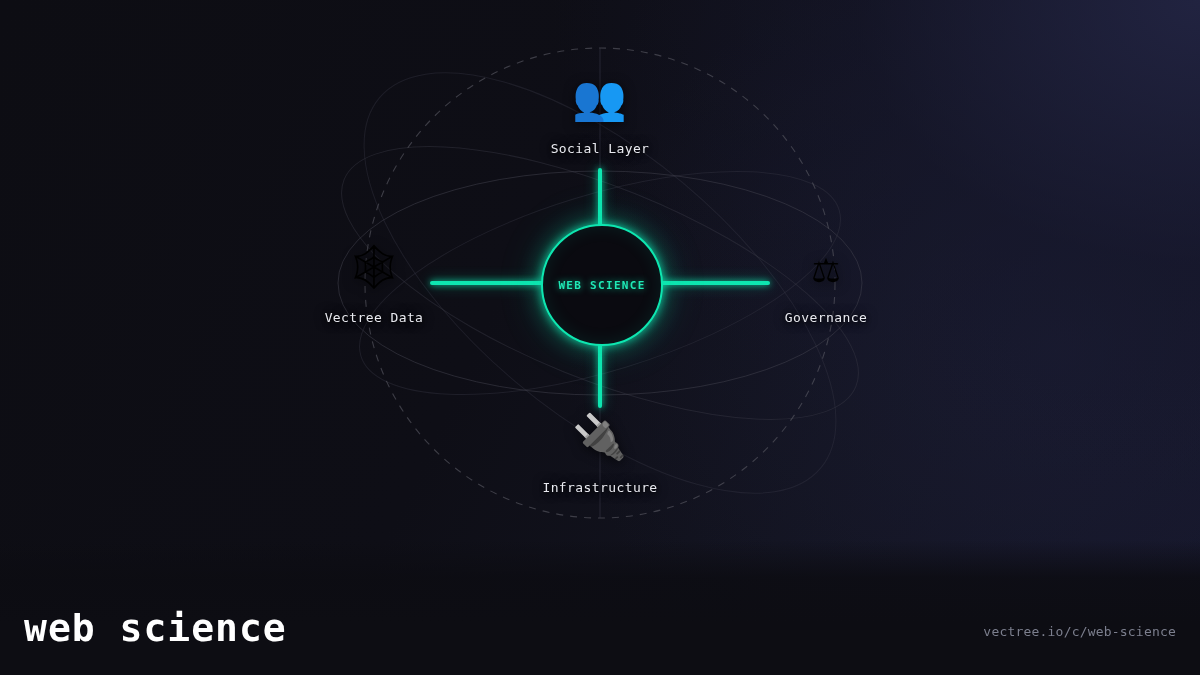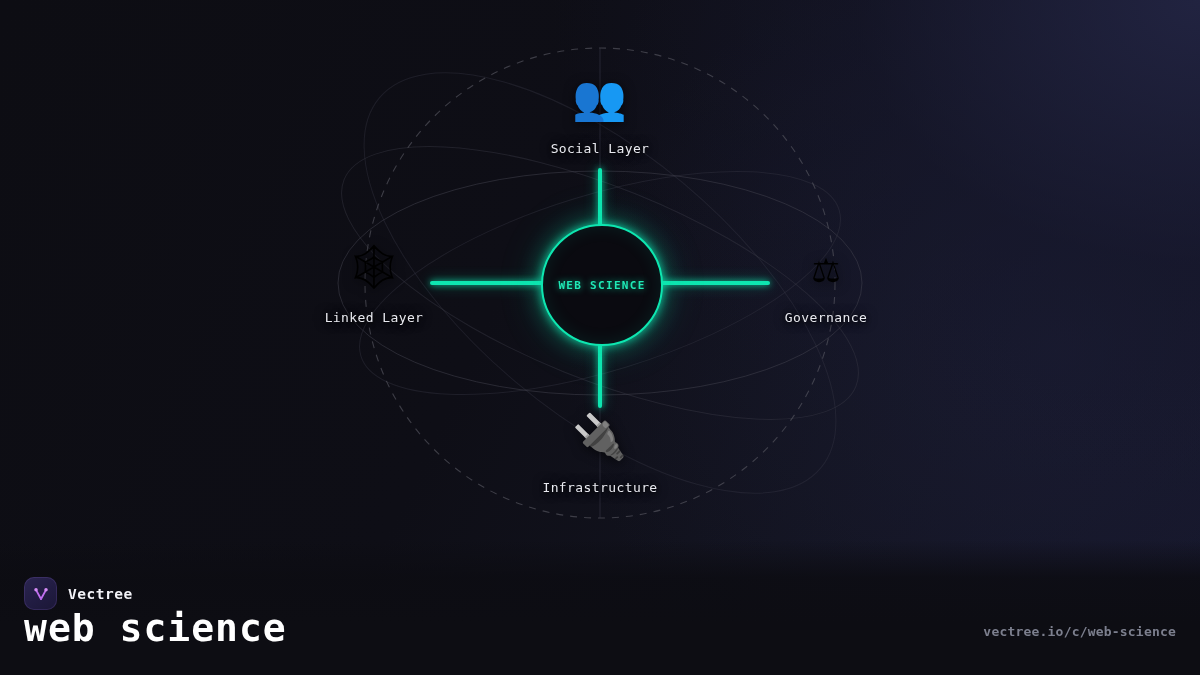--- a/index.html
+++ b/index.html
@@ -153,21 +153,20 @@
     z-index: 11;
   }
   #site-url {
     position: absolute;
     right: 24px;
     top: 624px;
     color: #7c7f8e;
     font-size: 13px;
     letter-spacing: 0.2px;
     z-index: 11;
-    font-weight: bold;
   }
 </style>
 </head>
 <body>
 
 <div id="stage">
 
   <svg id="orbits" viewBox="0 0 1200 675" xmlns="http://www.w3.org/2000/svg">
     <g transform="translate(600,283)">
       <ellipse rx="288" ry="130" transform="rotate(40)" fill="none" stroke="#3e3e4c" stroke-width="1" opacity="0.34"></ellipse>
@@ -188,44 +187,33 @@
     <span id="center-label">WEB SCIENCE</span>
   </div>
 
   <div class="node" id="node-social">
     <span class="node-icon">👥</span>
     <span class="node-label">Social Layer</span>
   </div>
 
   <div class="node" id="node-linked-data">
     <span class="node-icon">🕸</span>
-    <span class="node-label">Linked Layer</span>
+    <span class="node-label">Vectree Data</span>
   </div>
 
   <div class="node" id="node-governance">
     <span class="node-icon">⚖</span>
     <span class="node-label">Governance</span>
   </div>
 
   <div class="node" id="node-infrastructure">
     <span class="node-icon">🔌</span>
     <span class="node-label">Infrastructure</span>
   </div>
 
   <div id="footer"></div>
 
-  <div id="brand-row">
-    <div id="brand-logo">
-      <svg width="20" height="20" viewBox="0 0 24 24">
-        <path d="M6 7 L12 18 L18 7" fill="none" stroke="#c06ff0" stroke-width="2.2" stroke-linecap="round" stroke-linejoin="round"></path>
-        <circle cx="6" cy="7" r="2.1" fill="#d68cf5"></circle>
-        <circle cx="18" cy="7" r="2.1" fill="#d68cf5"></circle>
-        <circle cx="12" cy="18" r="1.1" fill="#b05fe8"></circle>
-      </svg>
-    </div>
-    <span id="brand-name">Vectree</span>
-  </div>
 
   <div id="page-title">web science</div>
 
   <div id="site-url">vectree.io/c/web-science</div>
 
 </div>
 
 </body></html>

